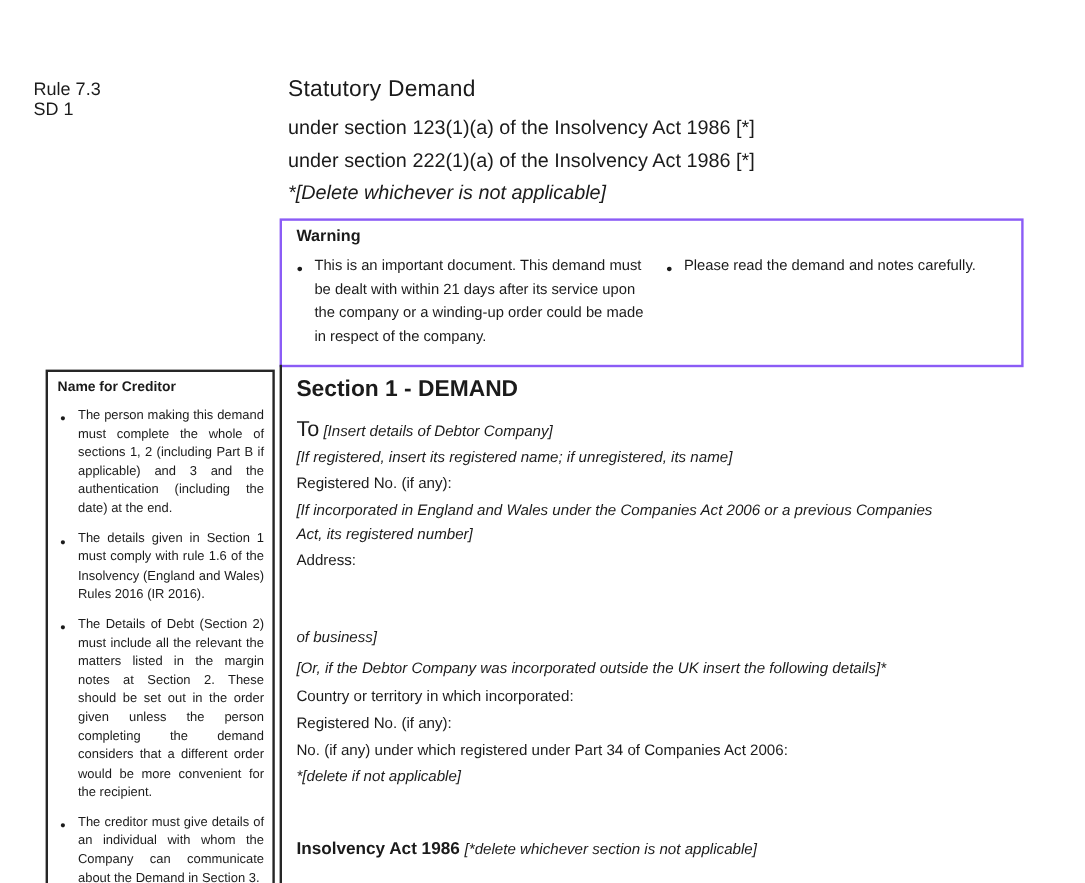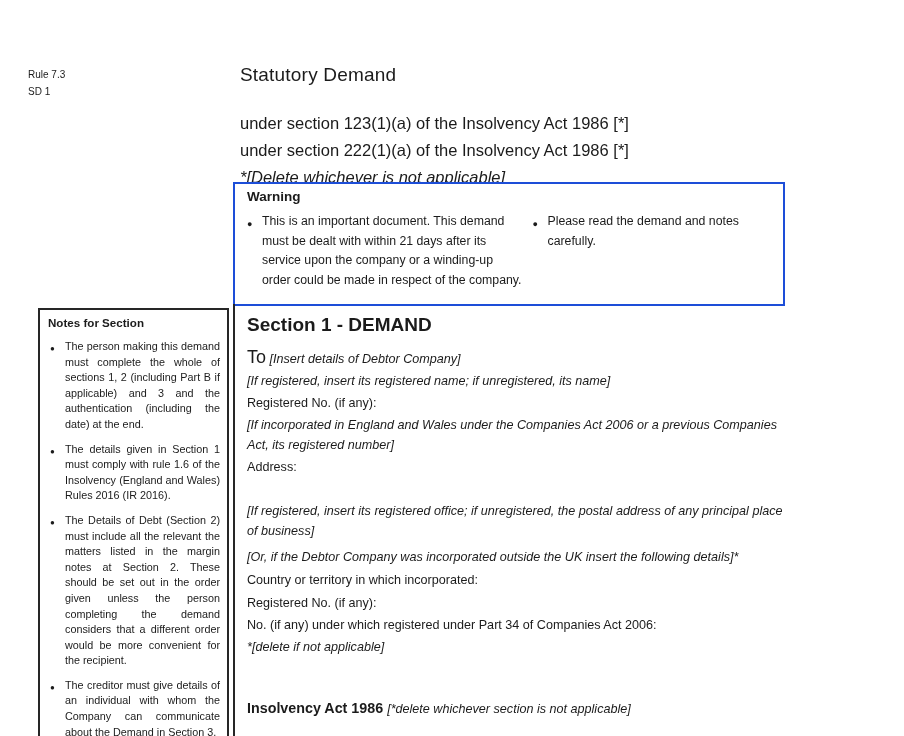--- a/index.html
+++ b/index.html
@@ -6,31 +6,31 @@
   html,body { background:#ffffff; }
   body {
     width:904px; height:736px; position:relative; overflow:hidden;
     font-family:"Liberation Sans", sans-serif; color:#1b1b1b;
     -webkit-font-smoothing:antialiased;
   }
   .b { font-weight:normal; }
   .i { font-style:italic; }
 
   
-  .ref-block { position:absolute; left:28px; top:66px; font-size:10px; line-height:17px; }
+  .ref-block { position:absolute; left:28px; top:66px; font-size:15px; line-height:17px; }
 
   
   .title-block { position:absolute; left:240px; top:64px; }
-  .doc-title { font-size:19px; font-weight:400; letter-spacing:.2px; margin-bottom:24px; }
+  .doc-title { font-size:19px; font-weight:400; letter-spacing:.2px; margin-bottom:8px; }
   .title-line { font-size:16.5px; line-height:27px; font-weight:400; }
 
   
   .warning-box {
-    position:absolute; left:233px; top:182px; width:552px; height:124px;
-    border:2px solid #1d4ed8; padding:5px 10px 0 12px; background:#fff;
+    position:absolute; left:233px; top:182px; width:620px; height:124px;
+    border:2px solid #8b5cf6; padding:5px 10px 0 12px; background:#fff;
   }
   .warning-heading { font-size:13.5px; font-weight:bold; margin-bottom:8px; }
   .warning-cols { display:flex; }
   .w-col1 { width:300px; margin-right:8px; }
   .w-col2 { width:260px; }
   .bullet-row { display:flex; font-size:12.3px; line-height:19.5px; }
   .w-dot { flex:none; width:15px; font-size:9px; padding-top:3px; }
 
   
   .notes-box {
@@ -84,21 +84,21 @@
     <div class="w-col2">
       <div class="bullet-row">
         <span class="w-dot">●</span>
         <div>Please read the demand and notes carefully.</div>
       </div>
     </div>
   </div>
 </div>
 
 <div class="notes-box">
-  <div class="notes-heading">Notes for Section</div>
+  <div class="notes-heading">Name for Creditor</div>
   <div class="note-item">
     <span class="n-dot">●</span>
     <div class="note-text">The person making this demand must complete the whole of sections 1, 2 (including Part B if applicable) and 3 and the authentication (including the date) at the end.</div>
   </div>
   <div class="note-item">
     <span class="n-dot">●</span>
     <div class="note-text">The details given in Section 1 must comply with rule 1.6 of the Insolvency (England and Wales) Rules 2016 (IR 2016).</div>
   </div>
   <div class="note-item">
     <span class="n-dot">●</span>
@@ -119,21 +119,21 @@
 
 
   <p class="i">[If registered, insert its registered name; if unregistered, its name]</p>
 
   <p><span class="b">Registered No.</span><span> (if any):</span></p>
 
   <p class="i"><span>[If incorporated in England and Wales under the Companies Act 2006 or a previous Companies</span><br><span>Act, its registered  number]</span></p>
 
   <p class="b gap-lg">Address:</p>
 
-  <p class="i gap-md"><span>[If registered, insert its registered office; if unregistered, the postal address of any principal place</span><br><span>of business]</span></p>
+  <p class="i gap-md"><br><span>of business]</span></p>
 
   <p class="i gap-sm">[Or, if the Debtor Company was incorporated outside the UK insert the following details]*</p>
 
   <p class="b gap-sm">Country or territory in which incorporated:</p>
 
   <p><span class="b">Registered No.</span><span> (if any):</span></p>
 
   <p><span class="b">No.</span><span> (if any) </span><span class="b">under which registered under Part 34 of Companies Act 2006:</span></p>
 
   <p class="i">*[delete if not applicable]</p>

